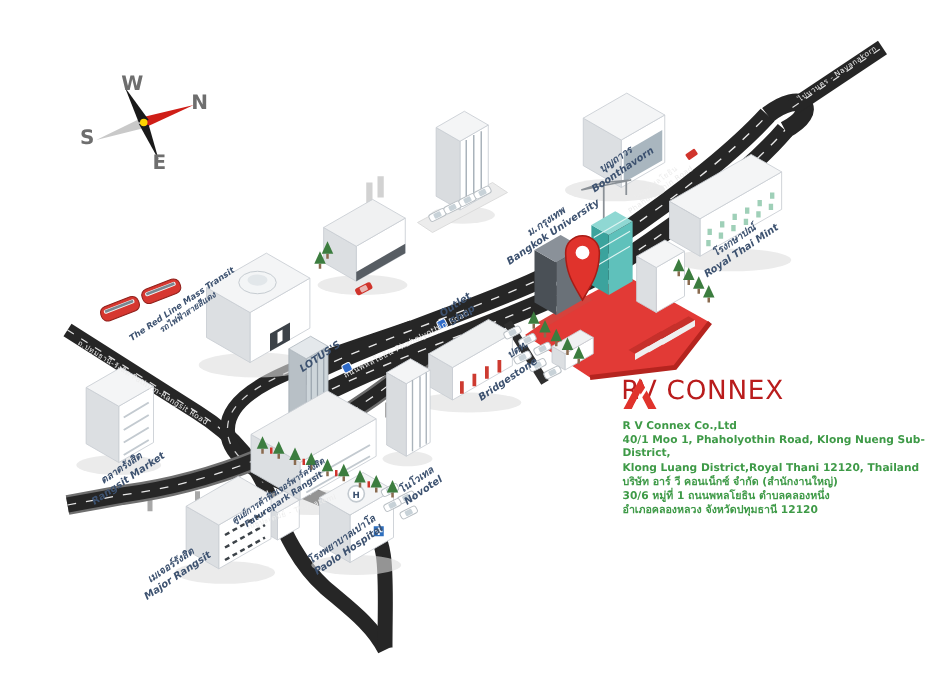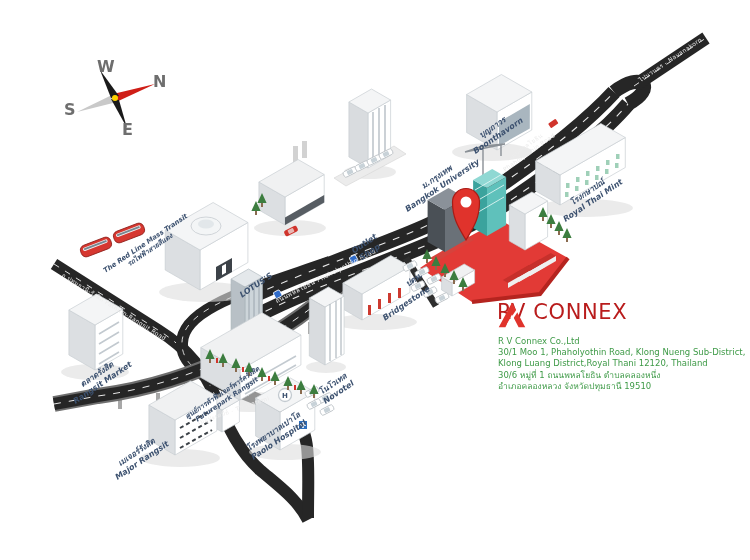--- a/index.html
+++ b/index.html
@@ -10,21 +10,21 @@
       line-height:1.25;text-align:center;white-space:nowrap;transform-origin:0 0;z-index:5;}
   .lm span{display:block;}
   .lm.sm{font-size:6.8px;}
   .rd{position:absolute;color:#ececec;font-size:6.3px;font-weight:500;letter-spacing:.4px;
       white-space:nowrap;transform-origin:0 0;z-index:4;line-height:1.2;text-align:center;}
   .rd span{display:block;}
   .compass-letter{position:absolute;font-size:16px;font-weight:bold;color:#6e6e6e;z-index:5;}
   .logo-row{position:absolute;left:497px;top:300px;display:flex;align-items:center;gap:9px;z-index:6;}
   .logo-text{font-size:21px;font-weight:400;color:#b91c1c;letter-spacing:.6px;}
   .addr{position:absolute;left:498px;top:336px;width:252px;color:#3e9a47;font-size:8.5px;
-        line-height:1.32;font-weight:400;z-index:6;}
+        line-height:1.32;font-weight:700;z-index:6;}
 </style>
 </head>
 <body>
 
 <div class="stage">
 
 <svg width="750" height="560" viewBox="0 0 750 560">
   <defs>
     <g id="tree">
           <rect x="-1" y="-3" width="2" height="4" fill="#8a6b4f"></rect>
@@ -380,19 +380,20 @@
 <div class="logo-row">
   <svg width="30" height="28" viewBox="0 0 34 30">
     <path d="M2,30 L17,2 L32,30 L24.5,30 L17,15.5 L9.5,30 Z" fill="#e0332c"></path>
     <rect x="17" y="7" width="2.6" height="22" fill="#ffffff" transform="rotate(33 18 18)"></rect>
   </svg>
   <span class="logo-text">RV CONNEX</span>
 </div>
 
 <div class="addr">
   <div>R V Connex Co.,Ltd</div>
-  <div>30/1 Moo 1, Phaholyothin Road, Klong Nueng Sub-District,</div>
+  <div>40/1 Moo 1, Phaholyothin Road, Klong Nueng Sub-District,</div>
   <div>Klong Luang District,Royal Thani 12120, Thailand</div>
+  <div>บริษัท อาร์ วี คอนเน็กซ์ จำกัด (สำนักงานใหญ่)</div>
   <div>30/6 หมู่ที่ 1 ถนนพหลโยธิน ตำบลคลองหนึ่ง</div>
-  <div>อำเภอคลองหลวง จังหวัดปทุมธานี 19510</div>
+  <div>อำเภอคลองหลวง จังหวัดปทุมธานี 12120</div>
 </div>
 
 </div>
 
 </body></html>

